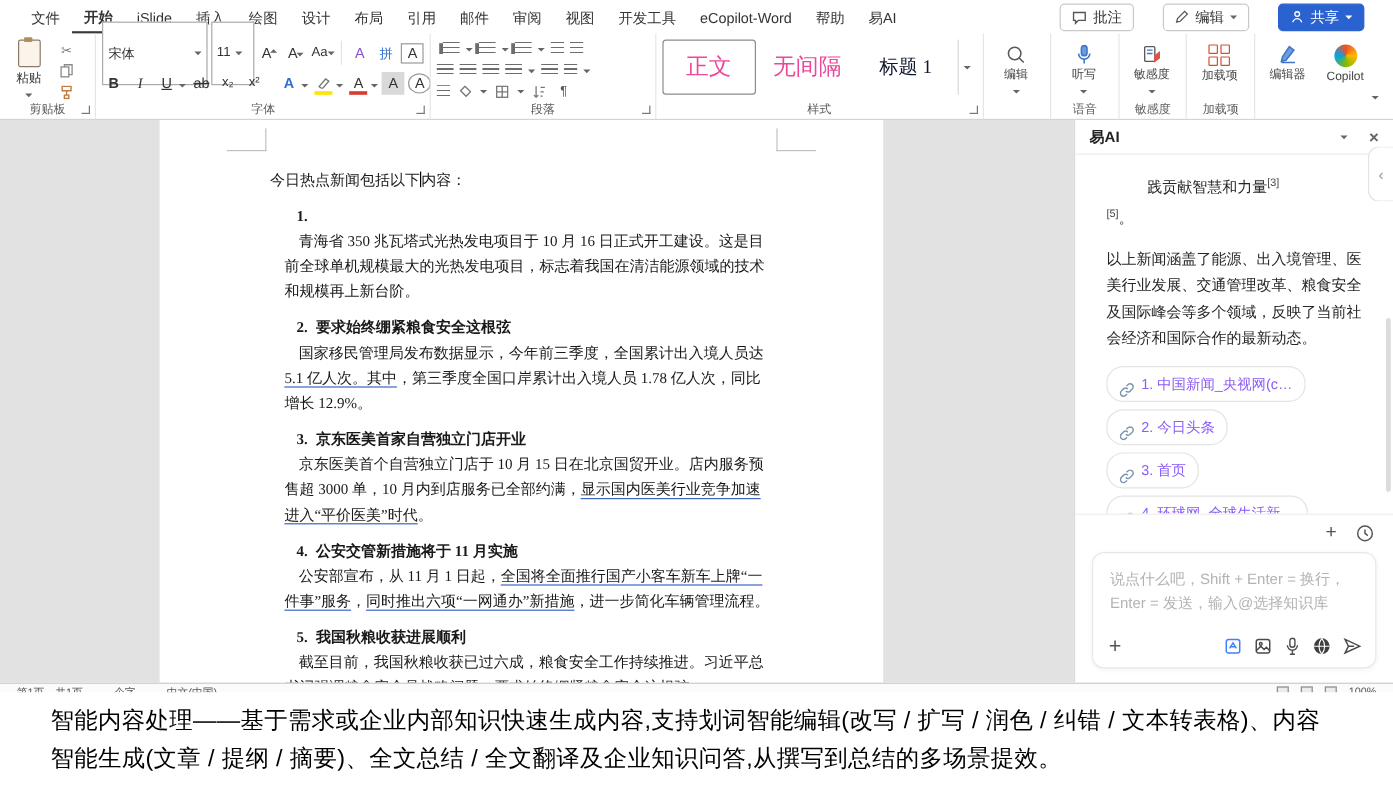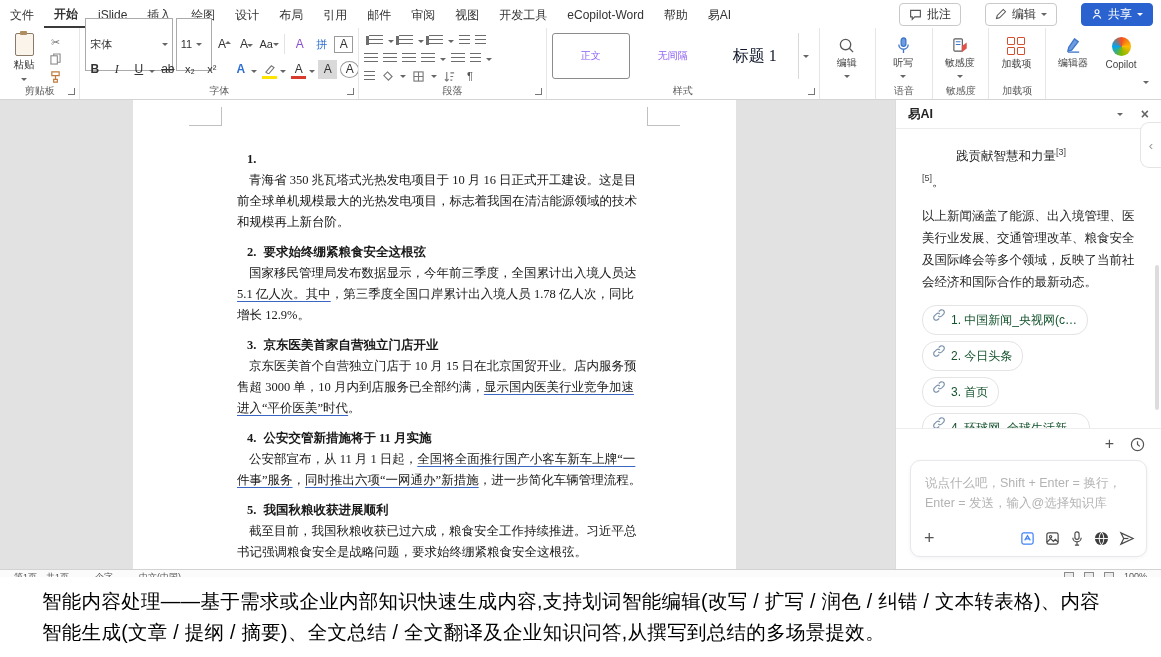--- a/index.html
+++ b/index.html
@@ -1,19 +1,19 @@
 <!DOCTYPE html>
 <html><head>
 <meta charset="utf-8">
 <style>
   html,body{margin:0;padding:0}
   body{width:1161px;height:657px;position:relative;overflow:hidden;background:#fff;
        font-family:"Liberation Sans",sans-serif;color:#333;-webkit-font-smoothing:antialiased}
   
-  .menubar{height:28px;display:flex;align-items:center;padding:0 0;font-size:12px;background:#fff}
+  .menubar{height:28px;display:flex;align-items:center;padding:0 16px;font-size:12px;background:#fff}
   .tab{padding:5px 10px 3px;cursor:default;white-space:nowrap}
   .tab.active{font-weight:bold;border-bottom:2px solid #3a3a3a}
   .mb-right{margin-left:auto;display:flex;gap:24px;align-items:center;padding-right:8px}
   .chip-btn{display:inline-flex;align-items:center;gap:5px;border:1px solid #c9c9c9;border-radius:4px;
             background:#fff;height:23px;padding:0 9px;font-size:12px;color:#333}
   .chip-btn.share{background:#2a63cf;border-color:#2a63cf;color:#fff}
   .car{width:0;height:0;border:3.5px solid transparent;border-top-color:#666;margin-top:4px;display:inline-block}
   .car.w{border-top-color:#fff}
   .car.s{border-width:3px}
   
@@ -42,21 +42,21 @@
   .bar-y::after{background:#ffe400}.bar-r::after{background:#d83b2d}
   .vsep{width:1px;background:#e3e3e3;height:20px;margin:0 2px}
   .paragrp{width:178px;flex-direction:column;gap:2px}
   .prow{display:flex;align-items:center;gap:5px;height:17px}
   .mini{width:14px;height:11px;background:repeating-linear-gradient(to bottom,#6d6d6d 0 1px,transparent 1px 4px)}
   .mini.dot{box-shadow:-4px 0 0 -1px #6d6d6d}
   .mini.c{width:11px}
   .pg{font-size:11px;color:#555;display:flex;align-items:center;justify-content:center;width:15px;height:15px}
   .stylegrp{width:262px}
   .stylecards{display:flex;gap:4px;align-items:stretch;height:46px}
-  .stylecard{width:76px;border:1px solid transparent;border-radius:3px;display:flex;align-items:center;justify-content:center;font-size:10px;color:#8b5cf6}
+  .stylecard{width:76px;border:1px solid transparent;border-radius:3px;display:flex;align-items:center;justify-content:center;font-size:19px;color:#ec4899}
   .stylecard.sel{border-color:#8c8c8c;background:#fff}
   .stylecard.h1{color:#0f172a;font-family:"Liberation Serif",serif;font-size:16px}
   .morestrip{width:15px;border-left:1px solid #d9d9d9;display:flex;align-items:center;justify-content:center}
   .vbtn{width:44px;display:flex;flex-direction:column;align-items:center;gap:3px;padding-top:4px;font-size:10px;color:#444;text-align:center;line-height:11px}
   .vbtn .cap{max-width:34px}
   .addin-grid{width:18px;height:18px;display:grid;grid-template-columns:1fr 1fr;gap:2px}
   .addin-grid i{border:1.5px solid #d4502e;border-radius:1px}
   .copilot{width:19px;height:19px;border-radius:50%;background:conic-gradient(#f25022,#ffb900,#7fba00,#00a4ef,#f25022)}
   .ribcollapse{position:absolute;right:12px;bottom:8px}
   
@@ -83,22 +83,22 @@
   .phead-ic{margin-left:auto;display:flex;gap:18px;align-items:center;color:#666}
   .xglyph{font-size:14px;color:#666;line-height:1}
   .pbody{position:absolute;top:29px;bottom:141px;left:0;right:0;padding:12px 24px 0 26px;overflow:hidden;
          font-size:12.5px;color:#262626;line-height:22px}
   .sidetab{position:absolute;top:22px;right:0;width:20px;height:44px;border:1px solid #e4e4e4;border-right:none;
            border-radius:9px 0 0 9px;background:#fff;display:flex;align-items:center;justify-content:center;color:#999;font-size:13px}
   .tail1{margin-left:34px}
   sup{font-size:9px;color:#444}
   .summary{margin-top:12px}
   .cites{margin-top:9px}
-  .cite{display:inline-flex;align-items:flex-start;gap:6px;border:1px solid #e4e4e4;border-radius:14px;
-        padding:3px 10px;font-size:12px;color:#14532d;margin:3px 0;white-space:nowrap;max-width:196px;overflow:hidden;background:#fff}
+  .cite{display:inline-flex;align-items:flex-end;gap:6px;border:1px solid #e4e4e4;border-radius:14px;
+        padding:3px 10px;font-size:12px;color:#8b5cf6;margin:3px 0;white-space:nowrap;max-width:196px;overflow:hidden;background:#fff}
   .scrollthumb{position:absolute;right:2px;top:165px;width:4px;height:145px;background:#dcdcdc;border-radius:2px}
   .pchat{position:absolute;bottom:0;left:0;right:0;height:140px;border-top:1px solid #ededed}
   .chat-top{position:absolute;top:7px;right:16px;display:flex;gap:16px;align-items:center;color:#555}
   .plus{font-size:16px;color:#555;line-height:1}
   .inputcard{position:absolute;left:14px;right:14px;top:31px;height:97px;border:1px solid #e6e8ec;border-radius:10px;
              box-shadow:0 1px 4px rgba(0,0,0,.05);background:#fff;box-sizing:border-box}
   .inputcard textarea{width:100%;height:56px;border:none;outline:none;resize:none;padding:12px 14px 0;
              box-sizing:border-box;font-size:12.5px;line-height:20px;color:#333;font-family:"Liberation Sans",sans-serif;background:transparent}
   .inputcard textarea::placeholder{color:#b3b3b3}
   .input-icons{position:absolute;bottom:9px;left:13px;right:11px;display:flex;align-items:center}
@@ -389,20 +389,21 @@
   </div>
 
   <span class="ribcollapse"><i class="car"></i></span>
 </div>
 
 <div class="workspace">
   <div class="page">
     <span class="cm l"></span>
     <span class="cm r"></span>
     <div class="doc">
+      <div><span>今日热点新闻包括以下</span><span class="cursorbar"></span><span>内容：</span></div>
 
       <div class="item">
         <div class="item-head">
             <span>1.</span>
           </div>
         <div class="item-body"><span>青海省 350 兆瓦塔式光热发电项目于 10 月 16 日正式开工建设。这是目前全球单机规模最大的光热发电项目，标志着我国在清洁能源领域的技术和规模再上新台阶。</span></div>
       </div>
 
       <div class="item">
         <div class="item-head">

